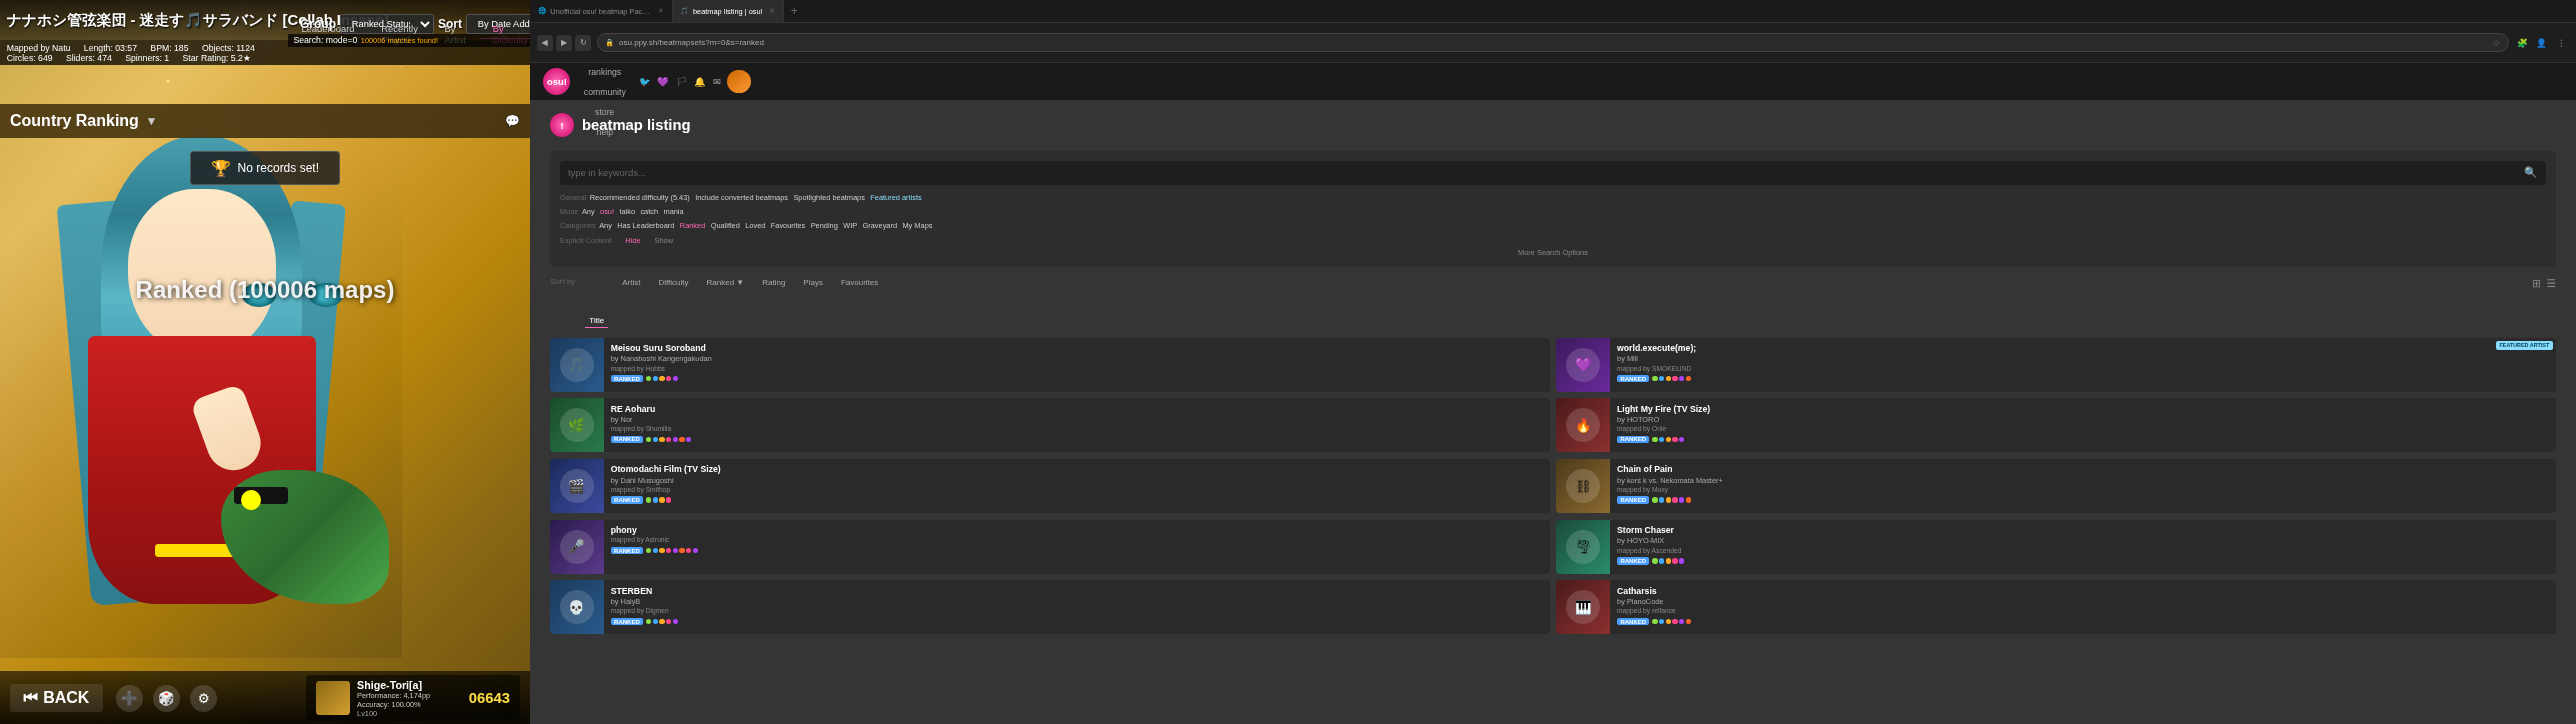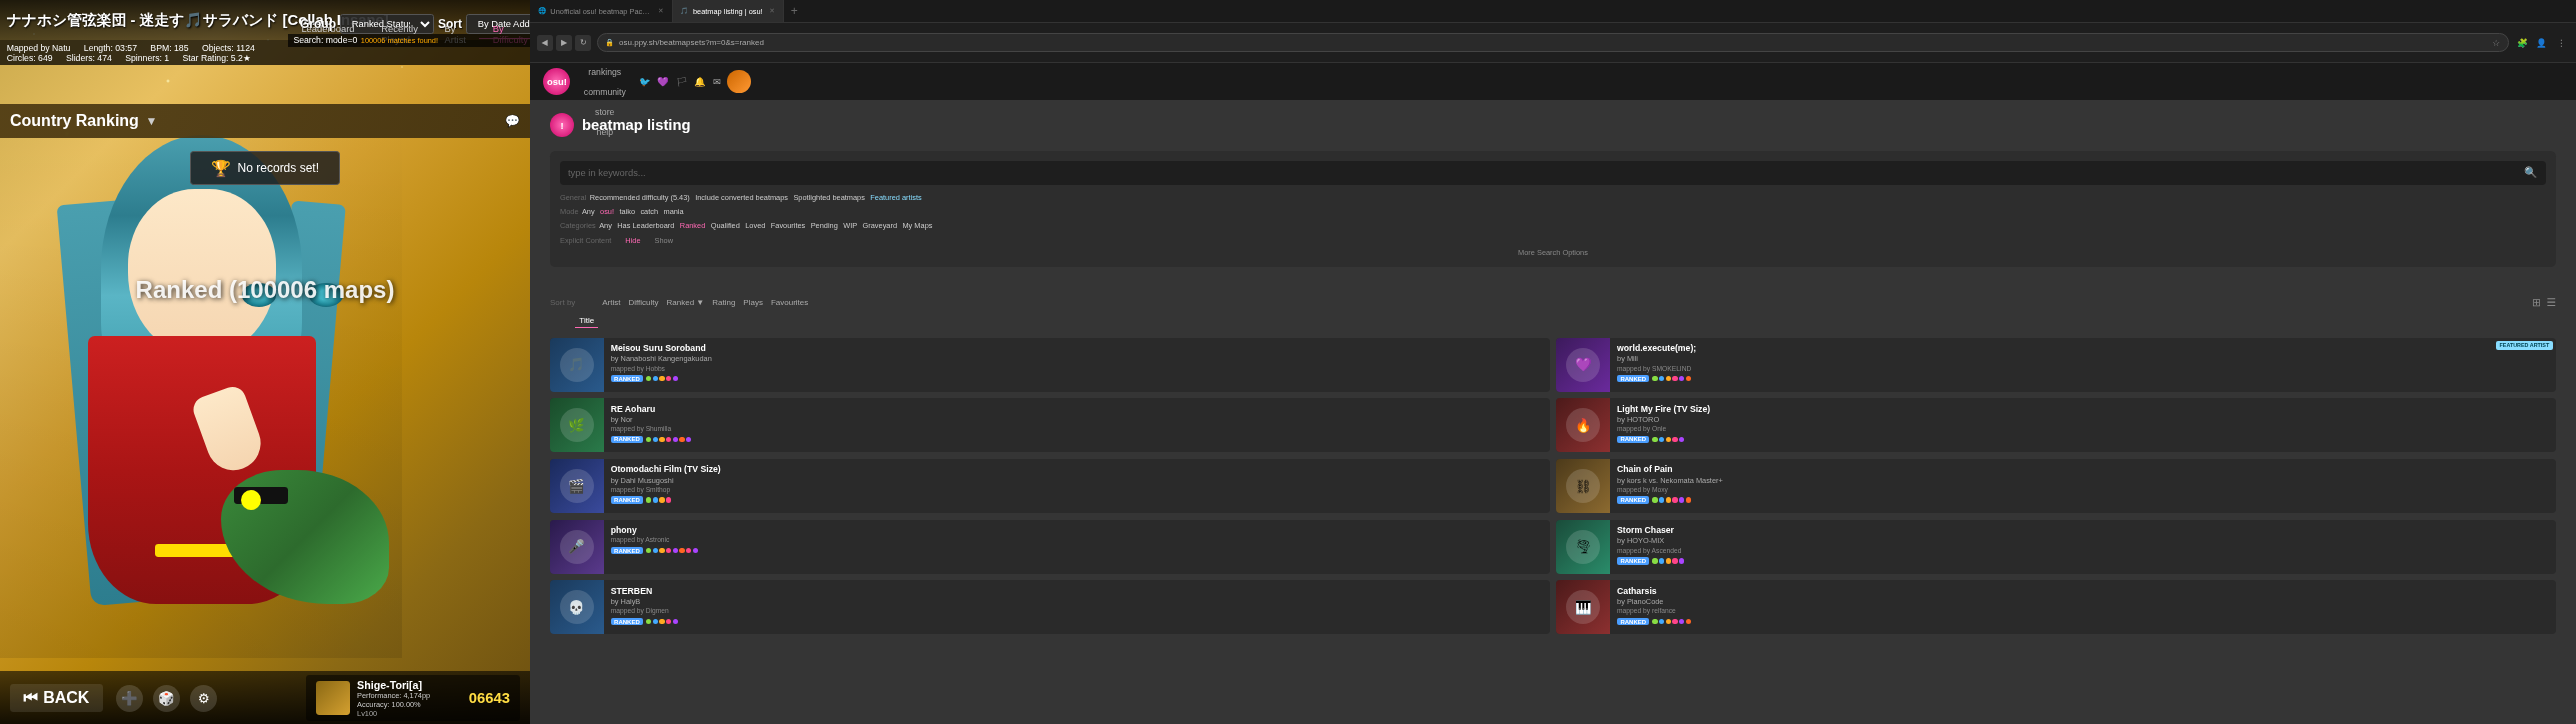--- a/index.html
+++ b/index.html
@@ -716,21 +716,21 @@
       color: #888;
       font-size: 7.4px;
       cursor: pointer;
       text-align: center;
       margin-top: 3.4px;
     }
 
     
     .sort-bar {
       display: flex;
-      align-items: center;
+      gap: 10px;
       margin-bottom: 10px;
       font-size: 8px;
       color: #888;
     }
 
     .sort-label-txt {
       color: #666;
     }
 
     .sort-option {

